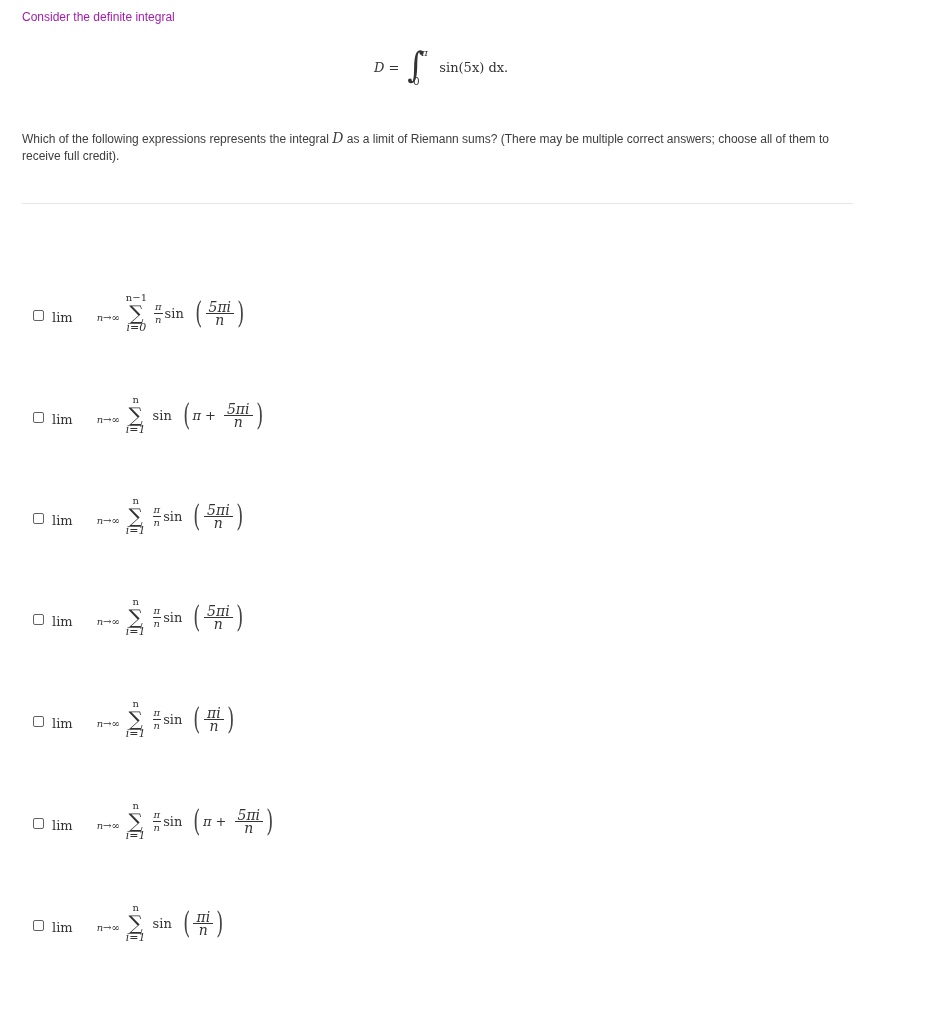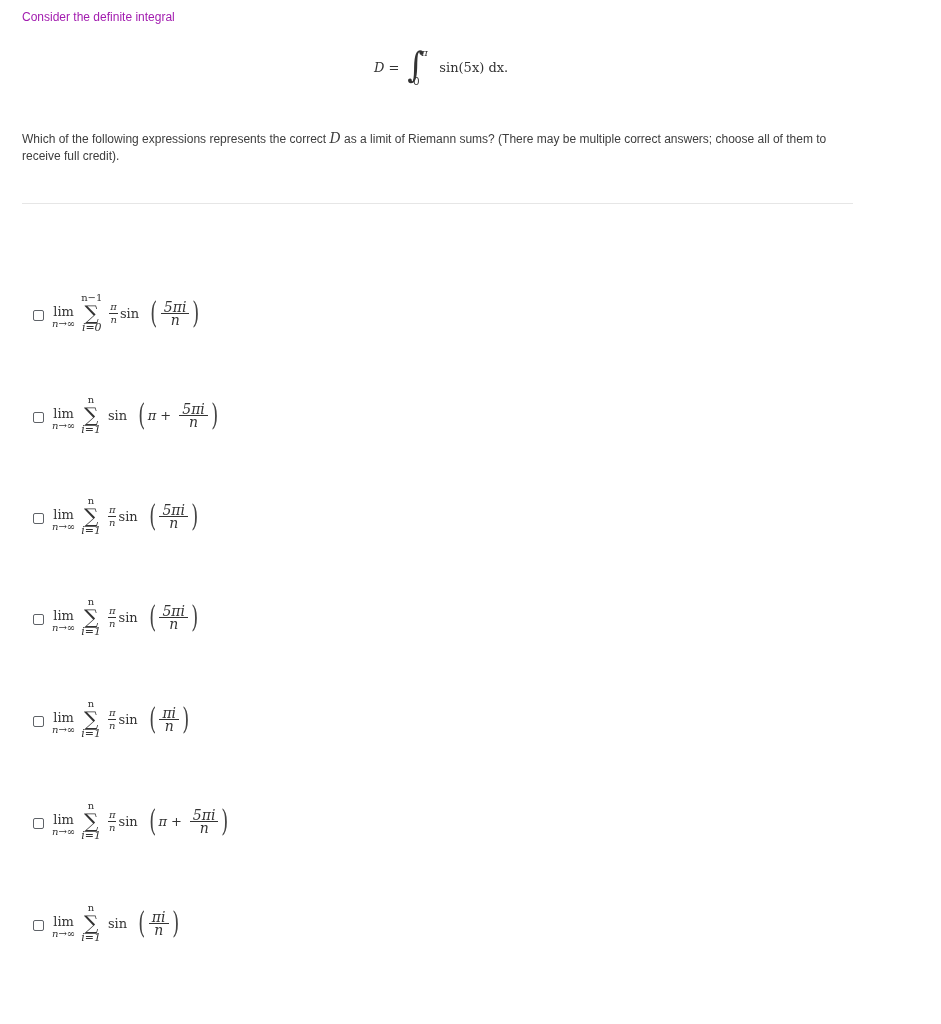--- a/index.html
+++ b/index.html
@@ -12,21 +12,21 @@
   .int-wrap { position:relative; display:inline-block; width:26px; height:44px; margin:0 2px; }
   .int-sign { position:absolute; left:2px; top:0px; font-size:32px; line-height:40px; font-style:italic; transform:scaleY(1.1); }
   .int-up { position:absolute; left:16px; top:2px; font-size:10px; font-style:italic; }
   .int-lo { position:absolute; left:8px; top:30px; font-size:11px; font-family:"Liberation Sans", sans-serif; }
   .question { position:absolute; left:22px; top:130px; width:820px; font-size:12px; line-height:17px; color:#3d3d3d; }
   .question .dvar { font-family:"DejaVu Serif", serif; font-style:italic; font-size:14px; }
   .divider { position:absolute; left:22px; top:203px; width:831px; height:1px; background:#e6e6e6; }
   .option { position:absolute; left:33px; height:60px; display:flex; align-items:center; }
   .checkbox { width:11px; height:11px; border:1px solid #5f6368; border-radius:2px; background:#fff; margin-right:8px; margin-top:4px; cursor:pointer; box-sizing:border-box; }
   .expr { display:flex; align-items:center; font-size:13px; height:60px; }
-  .lim { display:inline-flex; flex-direction:column; align-items:center; margin-right:6px; margin-top:8px; }
+  .lim { display:inline-flex; flex-direction:row; align-items:center; margin-right:6px; margin-top:8px;gap:24px; }
   .lim .word { font-size:13px; line-height:13px; }
   .lim .sub { font-size:10px; font-style:italic; line-height:11px; }
   .sum { display:inline-flex; flex-direction:column; align-items:center; margin-right:6px; }
   .sum .top { font-size:10px; line-height:12px; }
   .sum .sig { font-size:20px; line-height:18px; }
   .sum .bot { font-size:11px; font-style:italic; line-height:12px; }
   .frac { display:inline-flex; flex-direction:column; align-items:center; margin:0 1px; }
   .frac .num { font-size:10px; font-style:italic; line-height:12px; padding:0 1px; border-bottom:1px solid #333; }
   .frac .den { font-size:10px; font-style:italic; line-height:12px; }
   .frac.big .num, .frac.big .den { font-size:14px; padding:0 3px; }
@@ -45,21 +45,21 @@
   <span style="margin:0 4px;">=</span>
   <span class="int-wrap">
     <span class="int-sign">∫</span>
     <span class="int-up">π</span>
     <span class="int-lo">0</span>
   </span>
   <span style="margin-left:6px;">sin(5x) dx.</span>
 </div>
 
 <div class="question">
-  <span>Which of the following expressions represents the correct </span><span class="dvar">D</span><span> as a limit of Riemann sums? (There may be multiple correct answers; choose all of them to receive full credit).</span>
+  <span>Which of the following expressions represents the integral </span><span class="dvar">D</span><span> as a limit of Riemann sums? (There may be multiple correct answers; choose all of them to receive full credit).</span>
 </div>
 
 <div class="divider"></div>
 
 <div id="options">
     <div class="option" style="top: 283px;">
     <div class="checkbox"></div>
     <div class="expr math">
       <span class="lim">
         <span class="word">lim</span>

